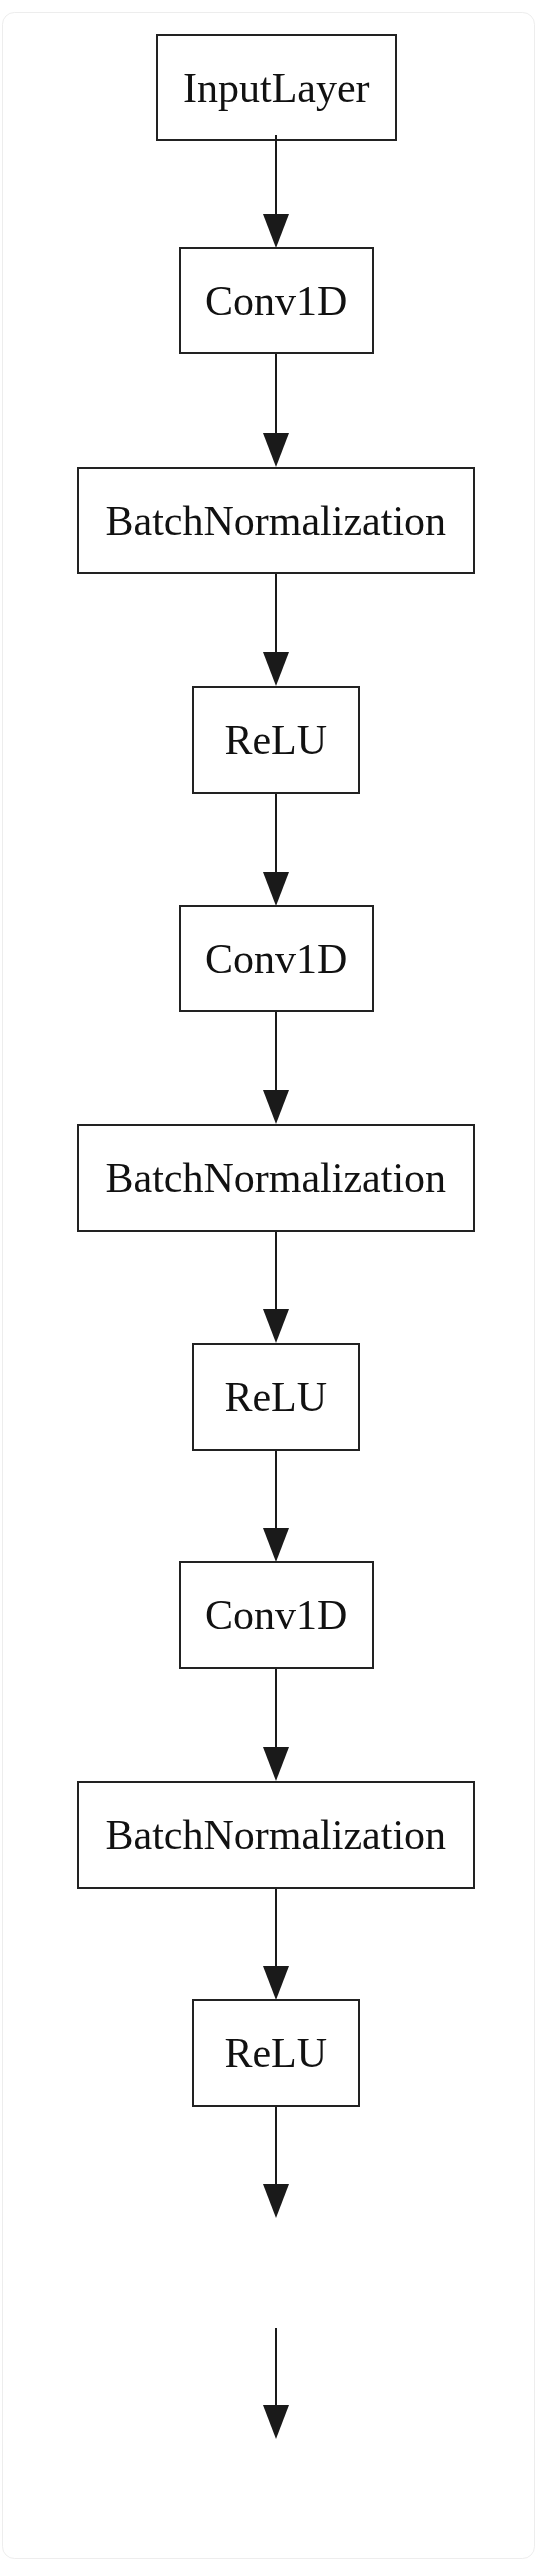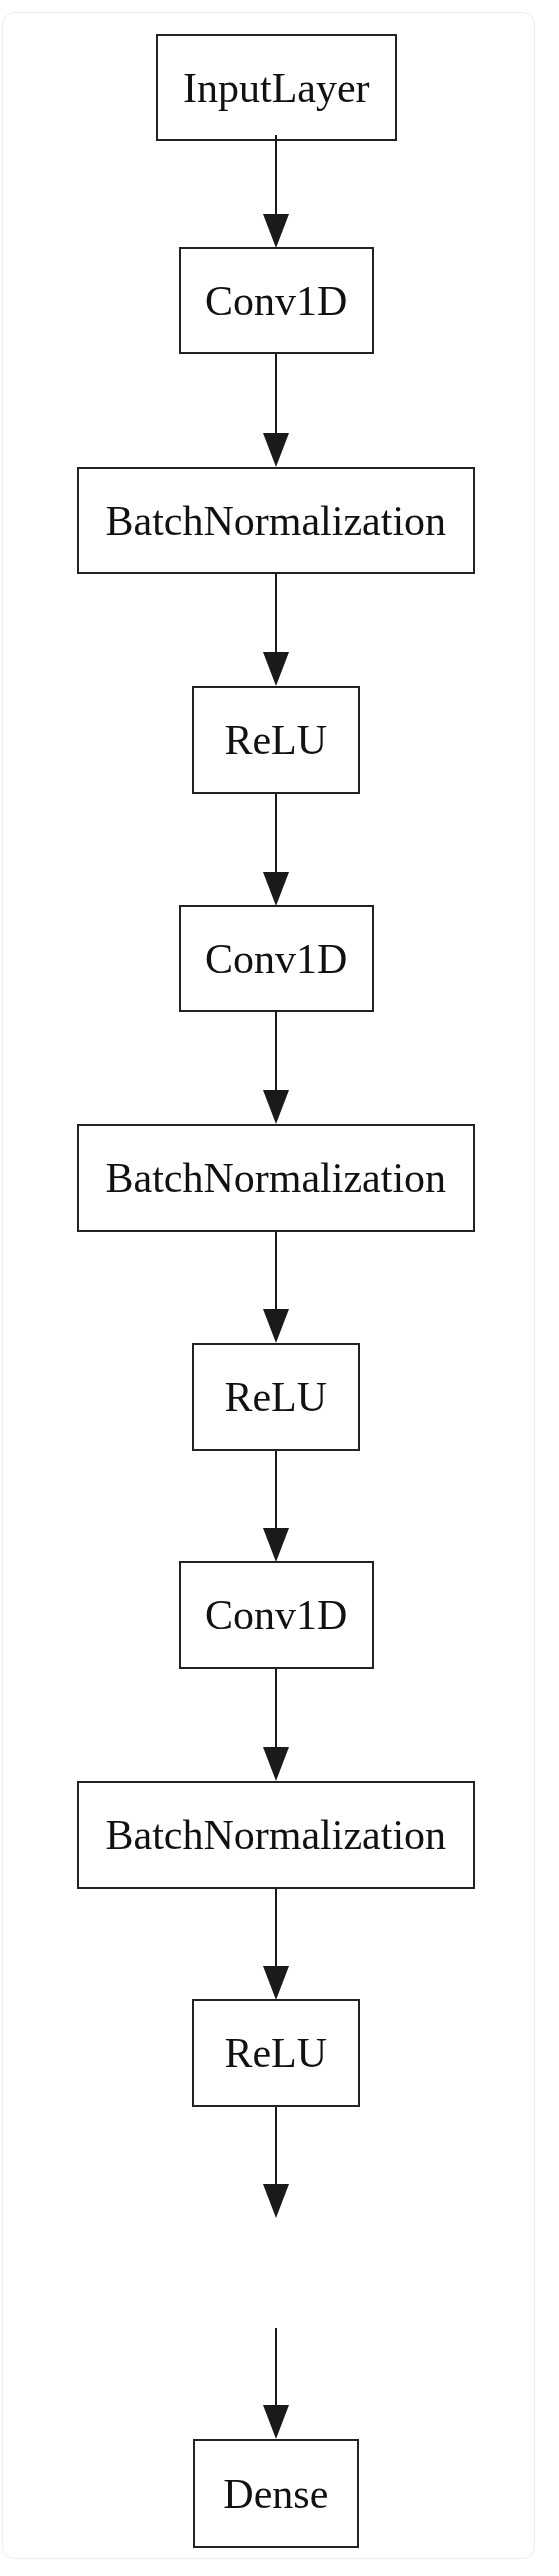--- a/index.html
+++ b/index.html
@@ -65,18 +65,15 @@
       </div>
       <div class="edge-line" style="left: 272px; top: 1876px; height: 80px;"></div>
       <div class="edge-arrowhead" style="left: 260px; top: 1953px;"></div>
       <div class="node" style="left: 189px; top: 1986px; width: 168px; height: 108px;">
         <span class="node-label">ReLU</span>
       </div>
       <div class="edge-line" style="left: 272px; top: 2094px; height: 80px;"></div>
       <div class="edge-arrowhead" style="left: 260px; top: 2171px;"></div>
       <div class="edge-line" style="left: 272px; top: 2315px; height: 80px;"></div>
       <div class="edge-arrowhead" style="left: 260px; top: 2392px;"></div>
-      <div class="node" style="left: 190px; top: 2426px; width: 166px; height: 109px;">
-        <span class="node-label">Dense</span>
-      </div>
     </div>
 </div>
 
 
 </body></html>

